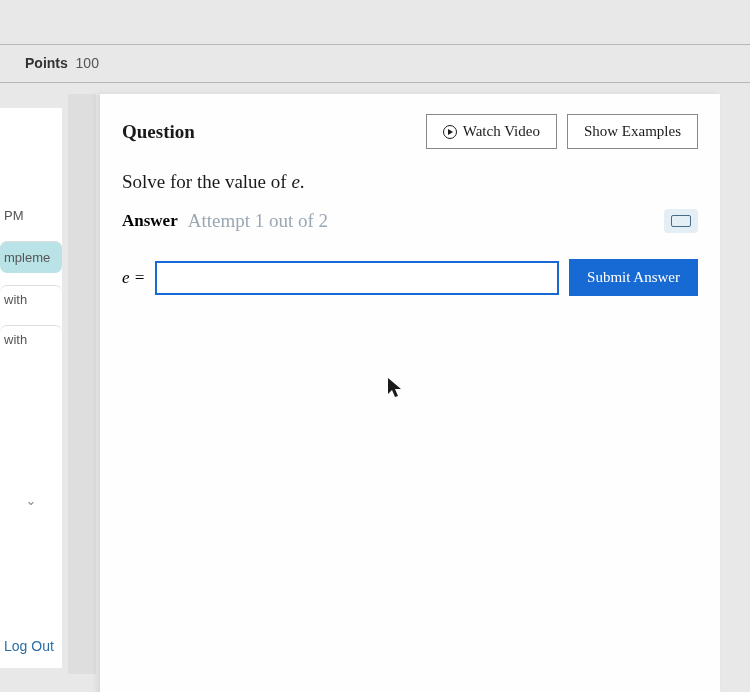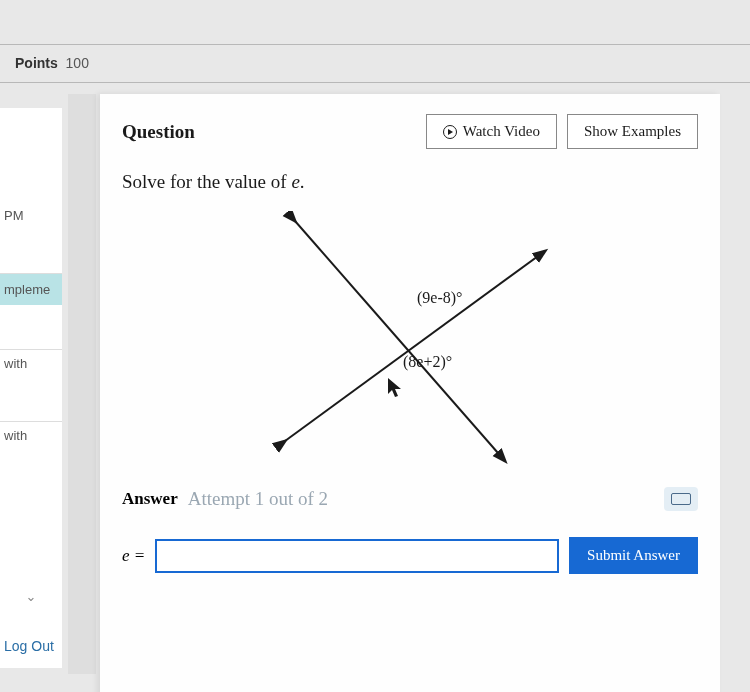--- a/index.html
+++ b/index.html
@@ -23,21 +23,21 @@
   border: none;
   border-top: 1px solid #b8b8b8;
   position: absolute;
   top: 82px;
   left: 0;
   right: 0;
 }
 .assignment-bar {
   position: absolute;
   top: 55px;
-  left: 15px;
+  left: 25px;
   font-family: -apple-system, Helvetica, Arial, sans-serif;
   font-size: 14px;
   color: #333;
   display: flex;
   gap: 16px;
   flex-direction: column;
 }
 .assignment-bar .label { font-weight: 600; }
 .assignment-bar .value { color: #555; }
 .left-col {
@@ -51,21 +51,21 @@
   font-size: 13px;
   color: #555;
 }
 .left-col .item {
   padding: 6px 4px;
   border-top: 1px solid #ddd;
   overflow: hidden;
   white-space: nowrap;
 }
 .left-col .item.pm { margin-top: 94px; border-top: none; }
-.left-col .item.hspace { margin-top: 44px; }
+.left-col .item.hspace { margin-top: 12px; border-radius: 7px; }
 .left-col .highlight {
   background: #b9e3e6;
   padding: 8px 4px;
 }
 .left-col .chev {
   margin-top: 140px;
   text-align: center;
   color: #888;
 }
 .left-col .logout {
@@ -243,33 +243,20 @@
     </button>
     <button class="btn-outline">
       <span>Show Examples</span>
     </button>
   </div>
 
   <div class="prompt">
     <span>Solve for the value of </span><span class="var">e</span><span>.</span>
   </div>
 
-  <div class="figure">
-    <svg width="330" height="260" viewBox="0 0 330 260">
-      <defs>
-        <marker id="arr" markerWidth="10" markerHeight="10" refX="6" refY="3" orient="auto">
-          <path d="M0,0 L8,3 L0,6 Z" fill="#1a1a1a"></path>
-        </marker>
-      </defs>
-      <line x1="50" y1="10" x2="260" y2="250" stroke="#1a1a1a" stroke-width="2" marker-start="url(#arr)" marker-end="url(#arr)"></line>
-      <line x1="40" y1="230" x2="300" y2="40" stroke="#1a1a1a" stroke-width="2" marker-start="url(#arr)" marker-end="url(#arr)"></line>
-    </svg>
-    <div class="angle-label" style="left:172px; top:78px;">(9e-8)°</div>
-    <div class="angle-label" style="left:158px; top:142px;">(8e+2)°</div>
-  </div>
 
   <div class="answer-row">
     <span class="answer-label">Answer</span>
     <span class="attempt">Attempt 1 out of 2</span>
     <div class="kbd-btn">
       <div class="kbd-icon"></div>
     </div>
   </div>
 
   <div class="input-row">

